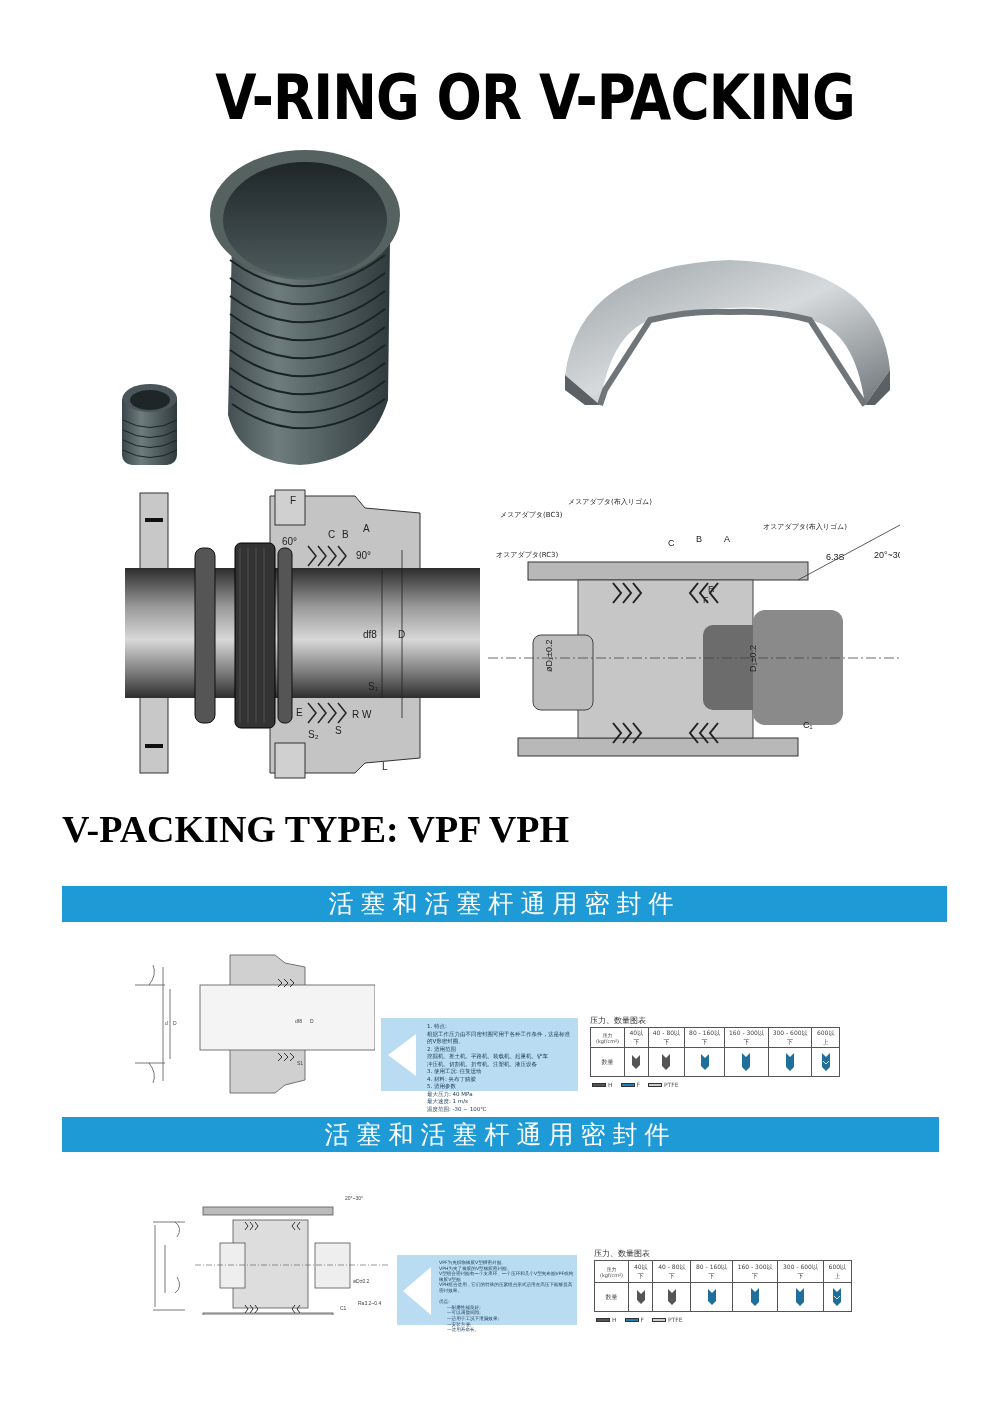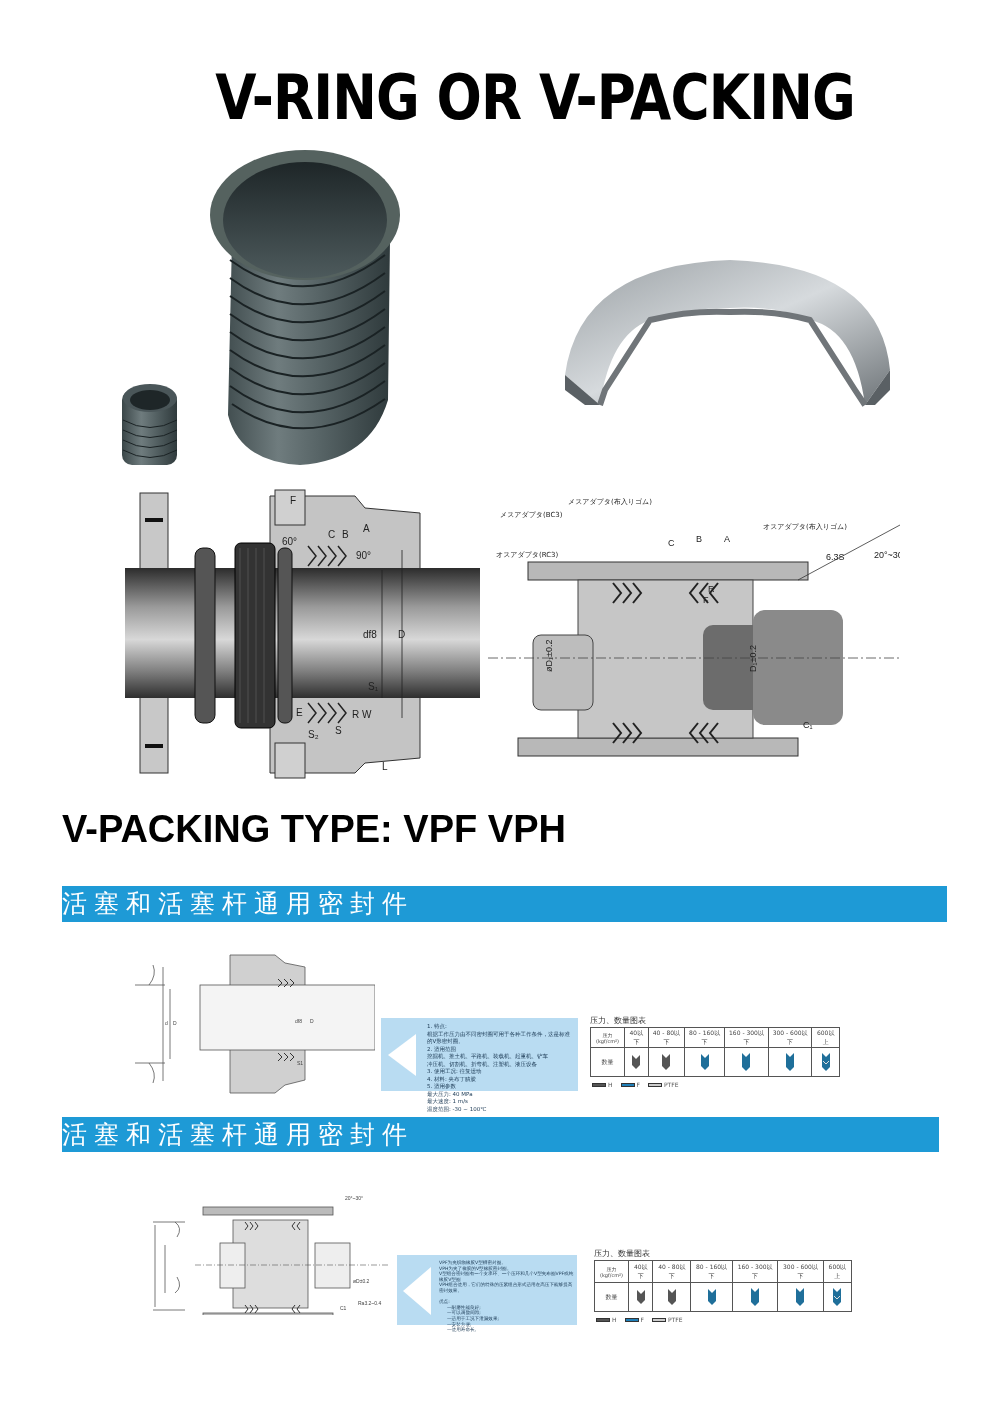--- a/index.html
+++ b/index.html
@@ -7,26 +7,26 @@
   body { position: relative; font-family: "DejaVu Sans", sans-serif; color: #000; }
   .abs { position: absolute; }
 
   .main-title {
     left: 0; top: 62px; width: 1070px; text-align: center;
     font-family: "DejaVu Sans", sans-serif; font-weight: bold; font-size: 62px;
     letter-spacing: -1px; transform: scaleX(0.86); transform-origin: 535px 0;
     line-height: 72px;
   }
   .section-title {
-    left: 62px; top: 806px; font-family: Liberation Sans, sans-serif; font-weight: bold;
+    left: 62px; top: 806px; font-family: Liberation Serif, serif; font-weight: bold;
     font-size: 38px; line-height: 46px;
   }
 
   .banner {
-    background: #1e9ad6; color: #fff; text-align: left;
+    background: #1e9ad6; color: #fff; text-align: center;
     font-family: "DejaVu Sans", sans-serif; font-size: 25px; letter-spacing: 7px;
     line-height: 36px;
   }
   .banner-1 { left: 62px; top: 886px; width: 885px; height: 36px; }
   .banner-2 { left: 62px; top: 1117px; width: 877px; height: 35px; }
 
   .info-box { background: #b9dcf2; }
   .info-text { position:absolute; font-size: 5.5px; line-height: 7.5px; color: #1c3a55; font-family: "DejaVu Sans", sans-serif; }
 
   .chart-title { font-size: 8px; color: #333; }

